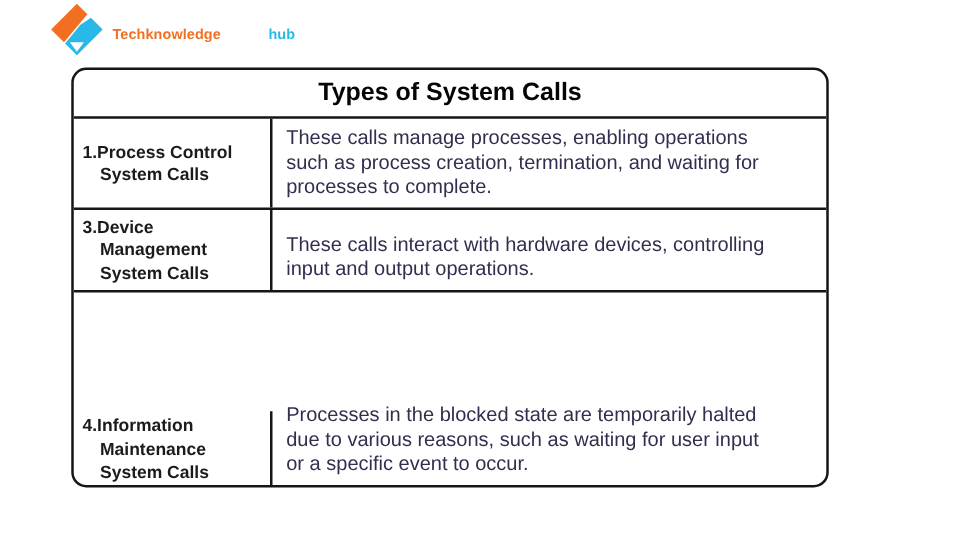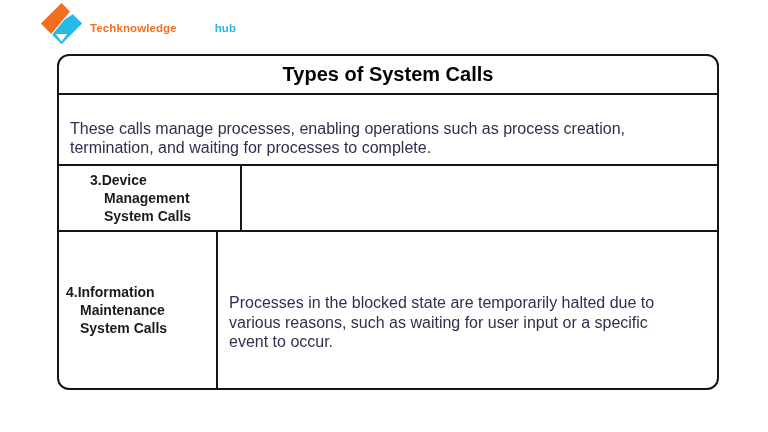--- a/index.html
+++ b/index.html
@@ -22,42 +22,42 @@
     position: absolute; left: 52px; top: 20px;
     font-size: 11.5px; font-weight: bold; letter-spacing: 0.1px;
     white-space: nowrap;
   }
   .brand-primary   { color: #F26F21; }
   .brand-secondary { color: #29B9E8; padding-left: 38px; }
 
   
   .sc-table {
     position: absolute; left: 57px; top: 54px;
-    width: 662px; height: 336px;
+    width: 606px; height: 336px;
     border: 2.5px solid #161616;
     border-radius: 12px;
     background: #fff;
     display: flex; flex-direction: column;
     overflow: hidden;
   }
   .sc-title-row {
     height: 39px; flex: 0 0 39px;
     border-bottom: 2px solid #161616;
     display: flex; align-items: center; justify-content: center;
     font-size: 20px; font-weight: bold; color: #050505;
   }
   .sc-row {
     display: flex; flex-direction: row;
     border-bottom: 2px solid #161616;
   }
   .sc-row:last-child { border-bottom: none; flex: 1 1 auto; }
   .row-1 { flex: 0 0 71px; }
   .row-2 { flex: 0 0 58px; }
-  .row-3 { flex: 0 0 66px; padding-left: 24px; }
-  .row-4 { flex: 1 1 auto; }
+  .row-3 { flex: 0 0 66px; }
+  .row-4 { flex: 1 1 auto; align-items: flex-end; }
 
   .cell-left {
     flex: 0 0 159px; width: 159px;
     border-right: 2.5px solid #161616;
     display: flex; align-items: center;
     padding: 2px 3px 2px 7px;
     font-size: 14px; font-weight: bold; color: #1b1b1b;
     line-height: 1.3;
   }
   .cell-left .hang {
@@ -86,29 +86,35 @@
     <div class="brand-text">
       <span class="brand-primary">Techknowledge</span><span class="brand-secondary">hub</span>
     </div>
   </div>
 
   <div class="sc-table">
 
     <div class="sc-title-row">Types of System Calls</div>
 
     <div class="sc-row row-1">
+      <div class="cell-left">
+        <span class="hang">1.Process Control System Calls</span>
+      </div>
       <div class="cell-right">
         <span>These calls manage processes, enabling operations such as process creation, termination, and waiting for processes to complete.</span>
       </div>
     </div>
 
 
     <div class="sc-row row-3">
       <div class="cell-left">
         <span class="hang">3.Device Management System Calls</span>
+      </div>
+      <div class="cell-right">
+        <span>These calls interact with hardware devices, controlling input and output operations.</span>
       </div>
     </div>
 
     <div class="sc-row row-4">
       <div class="cell-left">
         <span class="hang">4.Information Maintenance System Calls</span>
       </div>
       <div class="cell-right">
         <span>Processes in the blocked state are temporarily halted due to various reasons, such as waiting for user input or a specific event to occur.</span>
       </div>

